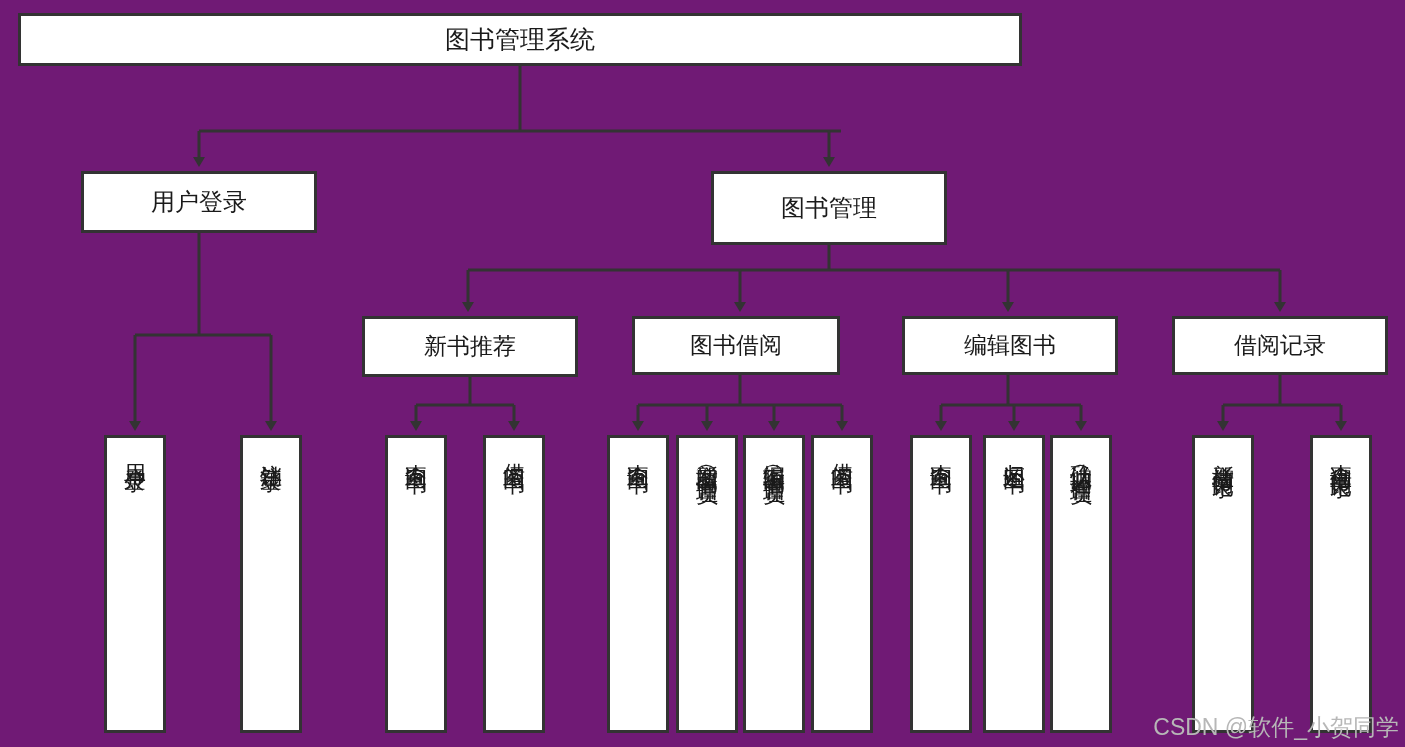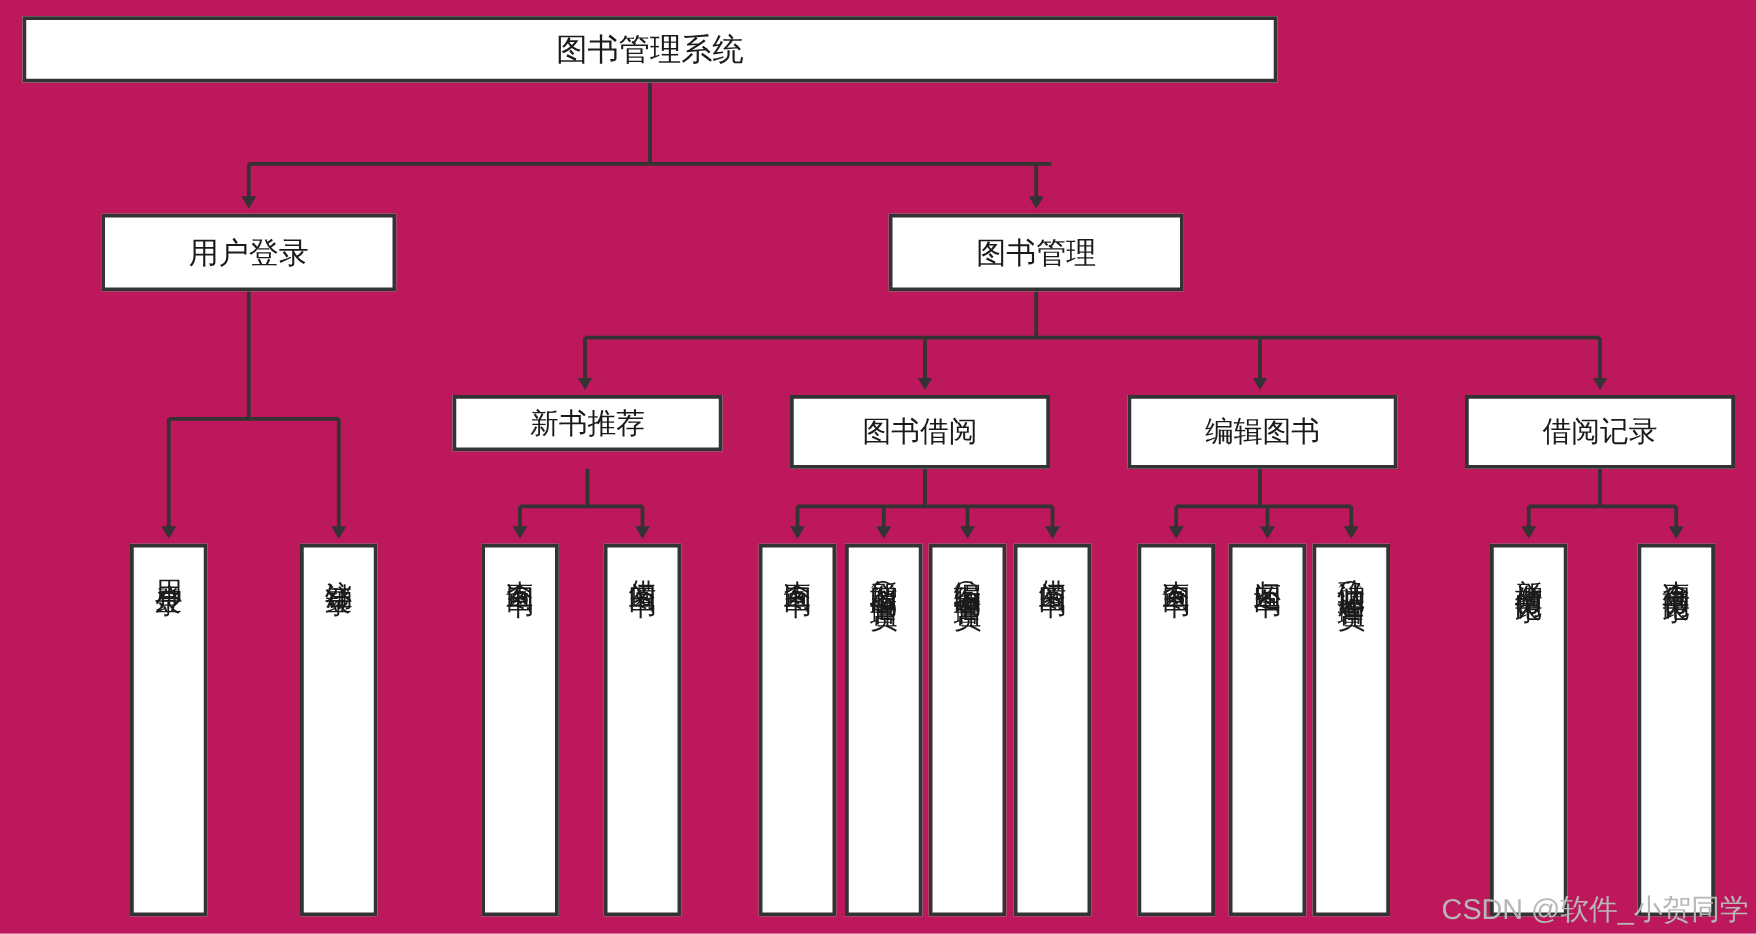--- a/index.html
+++ b/index.html
@@ -8,21 +8,21 @@
     padding: 0;
     background: #ffffff;
   }
   body {
     font-family: "Liberation Sans", "DejaVu Sans", sans-serif;
   }
   #diagram-root {
     position: relative;
     width: 1405px;
     height: 747px;
-    background: #be185d;
+    background: #701a75;
     overflow: hidden;
   }
   #connectors {
     position: absolute;
     left: 0;
     top: 0;
     width: 1405px;
     height: 747px;
     pointer-events: none;
   }
@@ -139,25 +139,25 @@
     </g>
   </svg>
 
   <div class="node level-root" style="left:18px; top:13px; width:1004px; height:53px;">
     <span class="htext">图书管理系统</span>
   </div>
 
   <div class="node level-2" style="left:81px; top:171px; width:236px; height:62px;">
     <span class="htext">用户登录</span>
   </div>
-  <div class="node level-2" style="left:711px; top:171px; width:236px; height:62px;">
+  <div class="node level-2" style="left:711px; top:171px; width:236px; height:74px;">
     <span class="htext">图书管理</span>
   </div>
 
-  <div class="node level-3" style="left:362px; top:316px; width:216px; height:45px;">
+  <div class="node level-3" style="left:362px; top:316px; width:216px; height:61px;">
     <span class="htext">新书推荐</span>
   </div>
   <div class="node level-3" style="left:632px; top:316px; width:208px; height:59px;">
     <span class="htext">图书借阅</span>
   </div>
   <div class="node level-3" style="left:902px; top:316px; width:216px; height:59px;">
     <span class="htext">编辑图书</span>
   </div>
   <div class="node level-3" style="left:1172px; top:316px; width:216px; height:59px;">
     <span class="htext">借阅记录</span>

